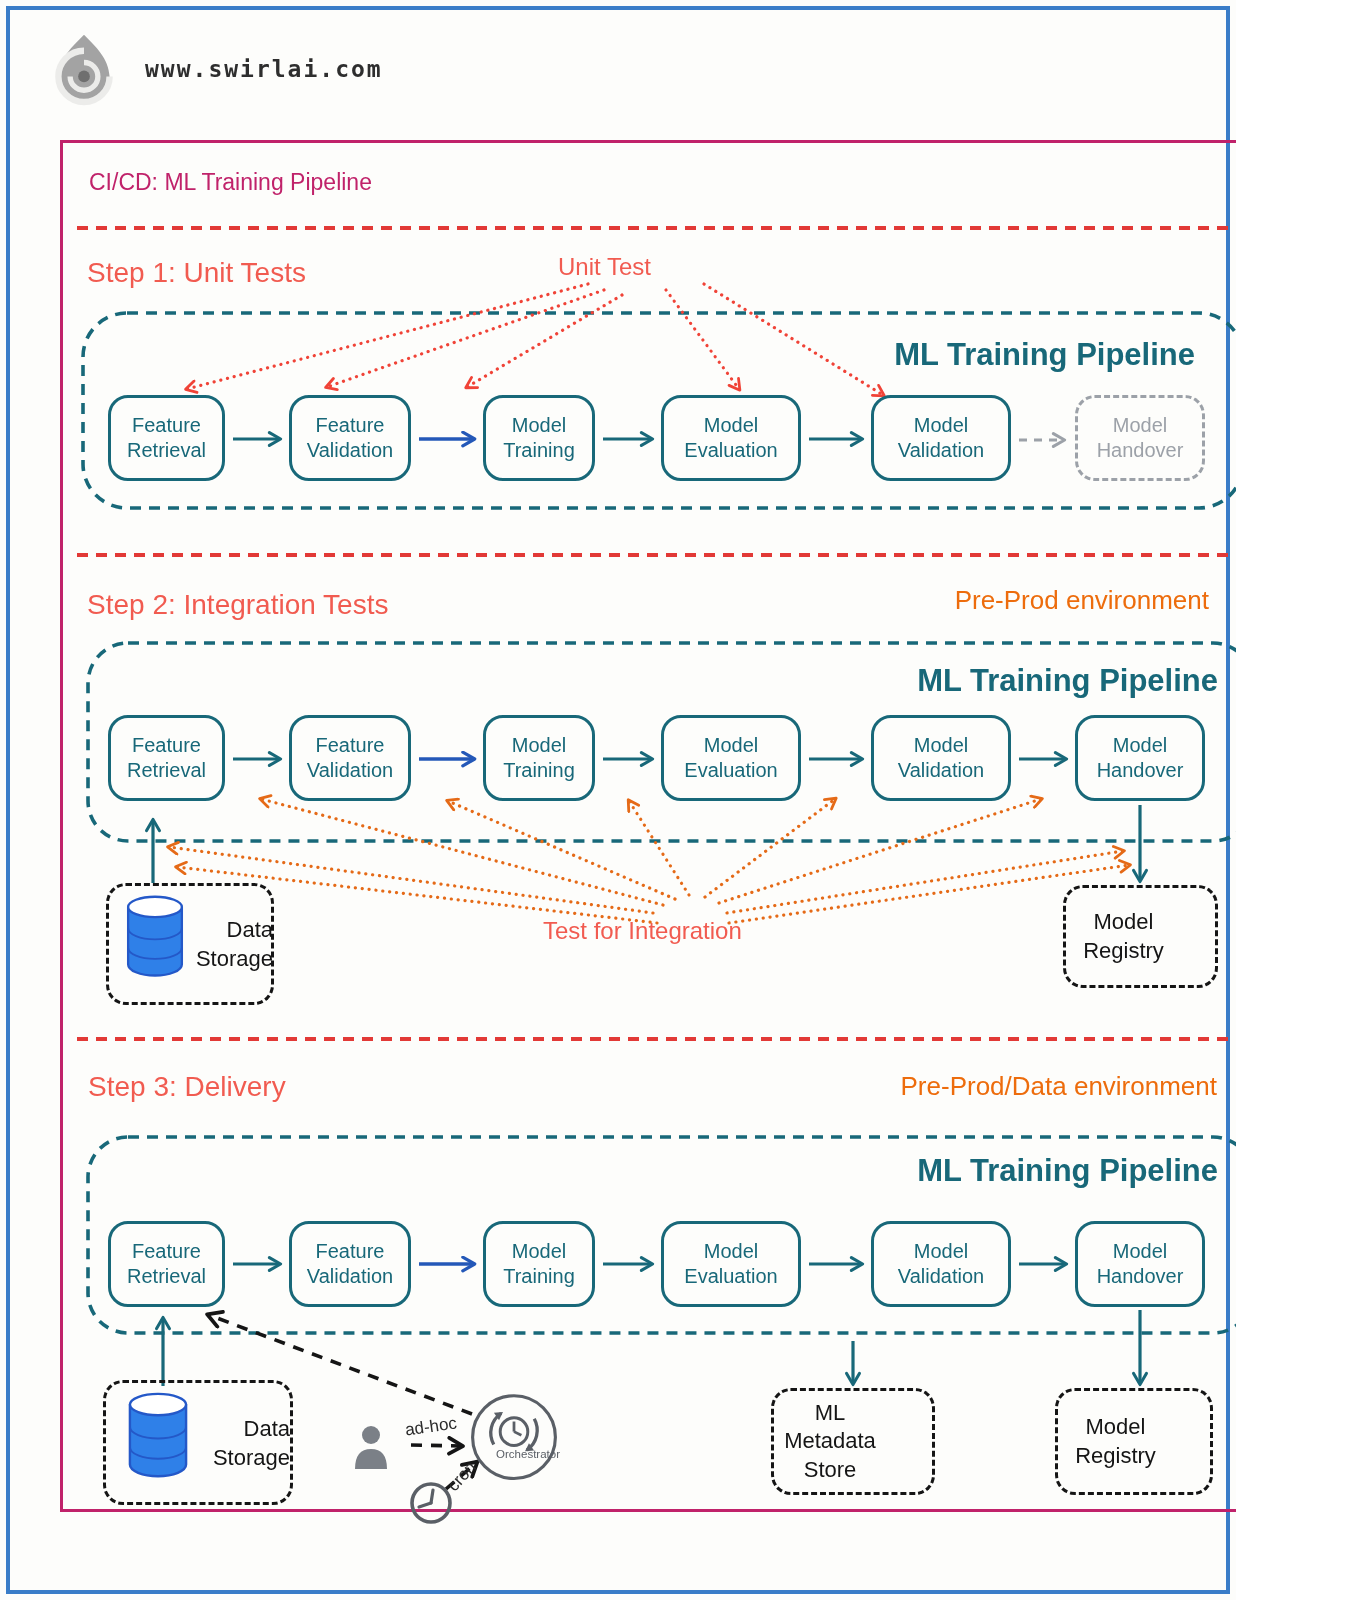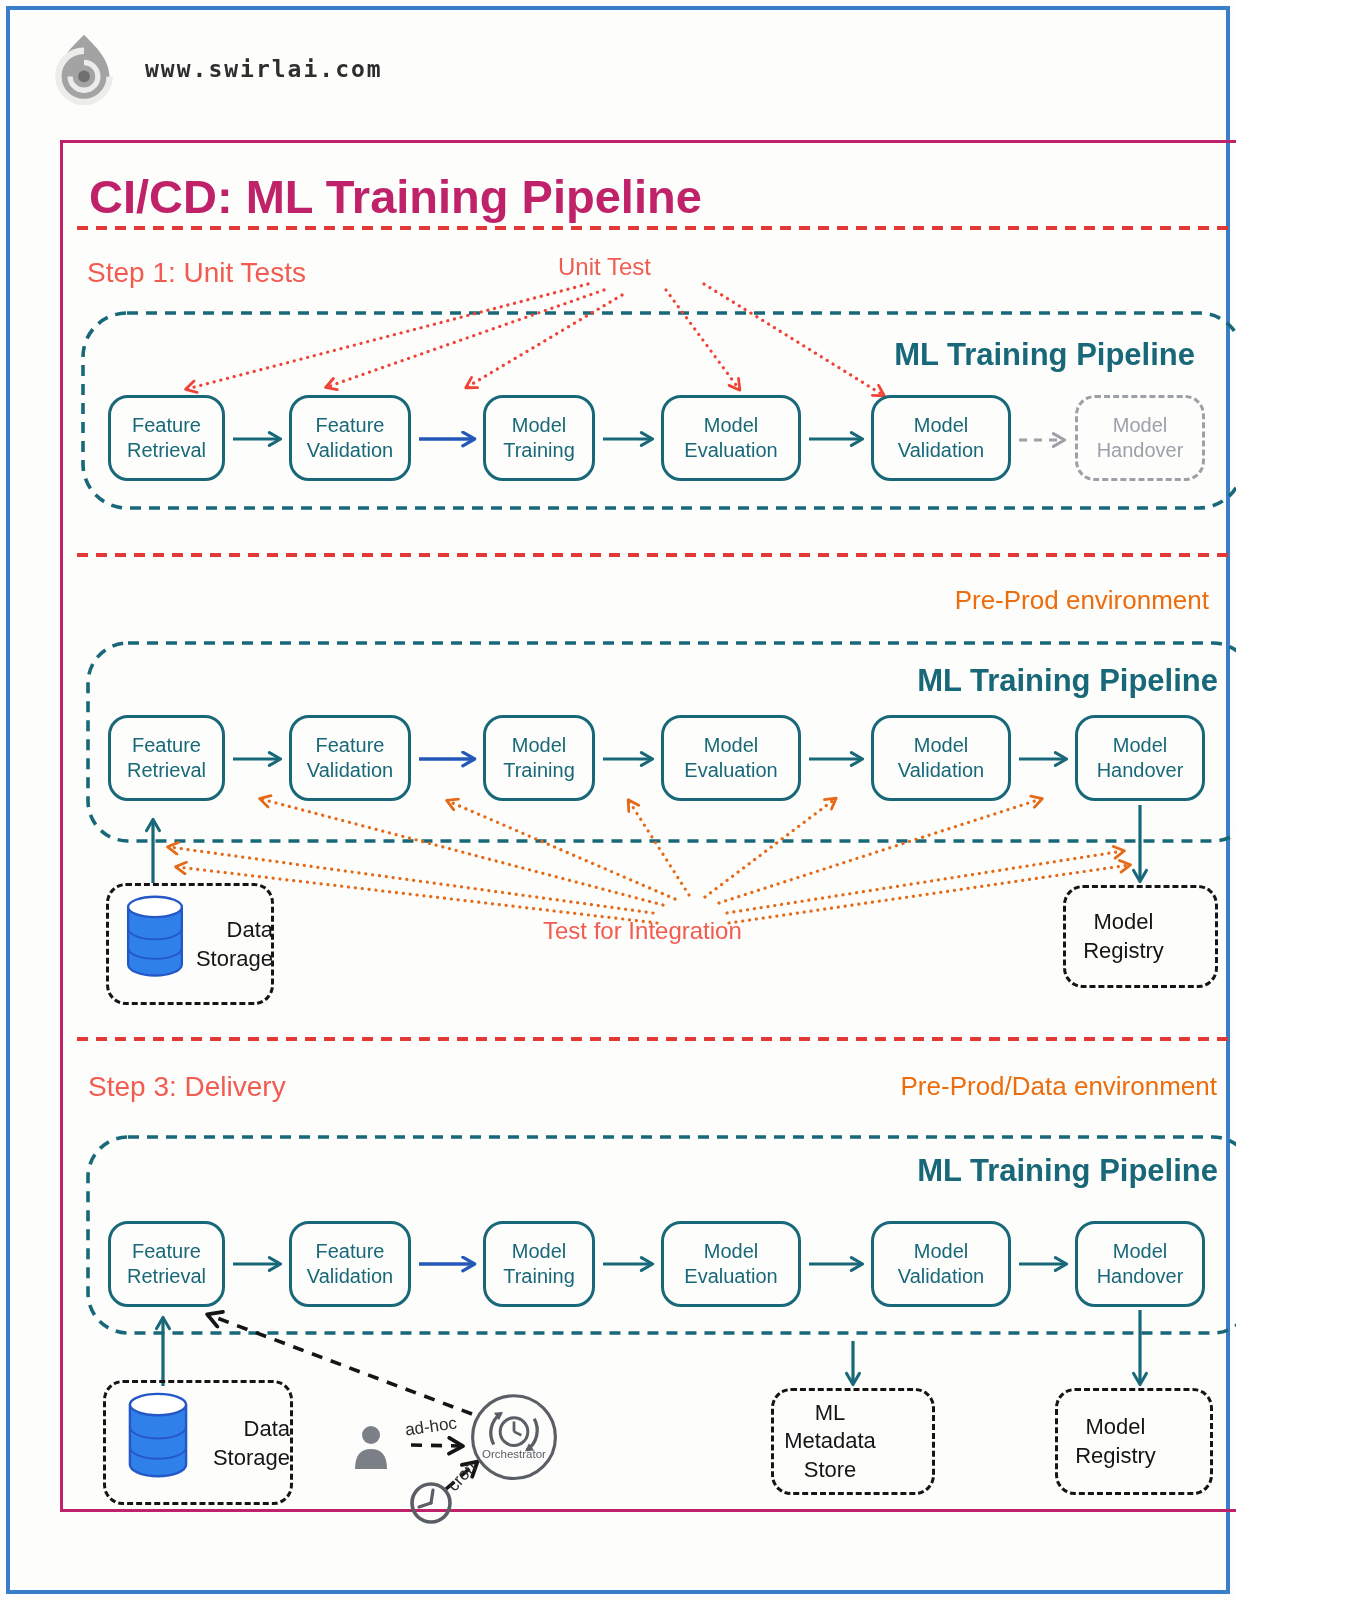--- a/index.html
+++ b/index.html
@@ -12,38 +12,38 @@
   html,body{width:1362px;background:#fff}
   body{font-family:"Liberation Sans",sans-serif}
   .page{position:relative;width:1236px;height:1600px;background:var(--bg);overflow:hidden}
   .outer-frame{position:absolute;left:6px;top:6px;right:6px;bottom:6px;border:4px solid var(--outerblue);pointer-events:none}
   .brand-logo{position:absolute;left:52px;top:30px;width:64px;height:80px}
   .site-url{position:absolute;left:145px;top:56px;font-family:"DejaVu Sans Mono",monospace;font-weight:bold;font-size:23px;letter-spacing:2px;color:#2E2E2E}
   .poster{position:absolute;left:60px;top:140px;width:1238px;height:1372px;border:3.5px solid var(--crimson)}
   .canvas{position:absolute;left:0;top:0;width:1231px;height:1365px}
   .overlay{position:absolute;left:0;top:0;width:1231px;height:1365px;z-index:1}
   .lbl{position:absolute;z-index:2}
-  .diagram-title{left:26px;top:26px;font-size:47px;font-weight:bold;color:var(--crimson)}
+  .diagram-title{left:26px;top:26px;font-size:23px;font-weight:normal;color:var(--crimson)}
   .step-heading{font-size:28px;color:var(--salmon)}
   .env-label{font-size:26px;color:var(--envorange);text-align:right}
   .ml-title{font-size:31px;font-weight:bold;color:var(--teal);text-align:right}
   .annot{font-size:24px;color:var(--salmon);text-align:left}
   .node{position:absolute;z-index:2;height:86px;border:3px solid var(--teal);border-radius:20px;
         display:flex;align-items:center;justify-content:center;text-align:center;
         font-size:20px;line-height:1.25;color:var(--teal);background:transparent}
   .node.ghost{border:3px dashed var(--gray);color:var(--gray)}
   .store{position:absolute;z-index:2;border:3.5px dashed var(--ink);border-radius:20px;
          display:flex;align-items:center;justify-content:flex-start;text-align:center;
          font-size:22px;line-height:1.3;color:var(--ink)}
   .store .inner{width:115px}
   .ds{justify-content:flex-start}
   .ds .cyl{position:absolute}
   .ds .ds-text{position:absolute;text-align:right;font-size:22px;line-height:1.3;color:var(--ink)}
   .small-note{font-size:17px;color:#2b2b2b}
-  .orch-label{font-size:11.5px;color:var(--icongray);text-align:center}
+  .orch-label{font-size:11.5px;color:var(--icongray);text-align:right}
   
   .ln-div{stroke:var(--divred);stroke-width:4.2;stroke-dasharray:11 8;fill:none}
   .ln-cont{stroke:var(--teal);stroke-width:3.6;stroke-dasharray:11 8;fill:none}
   .ln-teal{stroke:var(--teal);stroke-width:3.2;fill:none}
   .ln-blue{stroke:var(--blue);stroke-width:3.4;fill:none}
   .ln-gray{stroke:var(--gray);stroke-width:3.2;stroke-dasharray:8 7;fill:none}
   .ln-black{stroke:var(--ink);stroke-width:3.6;stroke-dasharray:11 9;fill:none}
   .ln-red{stroke:var(--reddot);stroke-width:3.2;stroke-dasharray:0.1 6.8;stroke-linecap:round;fill:none}
   .ln-orange{stroke:var(--orangedot);stroke-width:3.2;stroke-dasharray:0.1 6.8;stroke-linecap:round;fill:none}
   .mk-teal{stroke:var(--teal)} .mk-blue{stroke:var(--blue)} .mk-gray{stroke:var(--gray)}
@@ -146,20 +146,21 @@
       <div class="lbl step-heading" style="left:24px;top:114px">Step 1: Unit Tests</div>
       <div class="lbl annot" style="left:495px;top:110px;width:170px">Unit Test</div>
       <div class="lbl ml-title" style="left:732px;top:194px;width:400px">ML Training Pipeline</div>
       <div class="node" style="left:45px;top:252px;width:117px">Feature Retrieval</div>
       <div class="node" style="left:226px;top:252px;width:122px">Feature Validation</div>
       <div class="node" style="left:420px;top:252px;width:112px">Model Training</div>
       <div class="node" style="left:598px;top:252px;width:140px">Model Evaluation</div>
       <div class="node" style="left:808px;top:252px;width:140px">Model Validation</div>
       <div class="node ghost" style="left:1012px;top:252px;width:130px">Model Handover</div>
 
+      <div class="lbl step-heading" style="left:24px;top:446px">Step 2: Integration Tests</div>
       <div class="lbl env-label" style="left:746px;top:442px;width:400px">Pre-Prod environment</div>
       <div class="lbl ml-title" style="left:755px;top:520px;width:400px">ML Training Pipeline</div>
       <div class="node" style="left:45px;top:572px;width:117px">Feature Retrieval</div>
       <div class="node" style="left:226px;top:572px;width:122px">Feature Validation</div>
       <div class="node" style="left:420px;top:572px;width:112px">Model Training</div>
       <div class="node" style="left:598px;top:572px;width:140px">Model Evaluation</div>
       <div class="node" style="left:808px;top:572px;width:140px">Model Validation</div>
       <div class="node" style="left:1012px;top:572px;width:130px">Model Handover</div>
 
       <div class="store ds" style="left:43px;top:740px;width:168px;height:122px">

